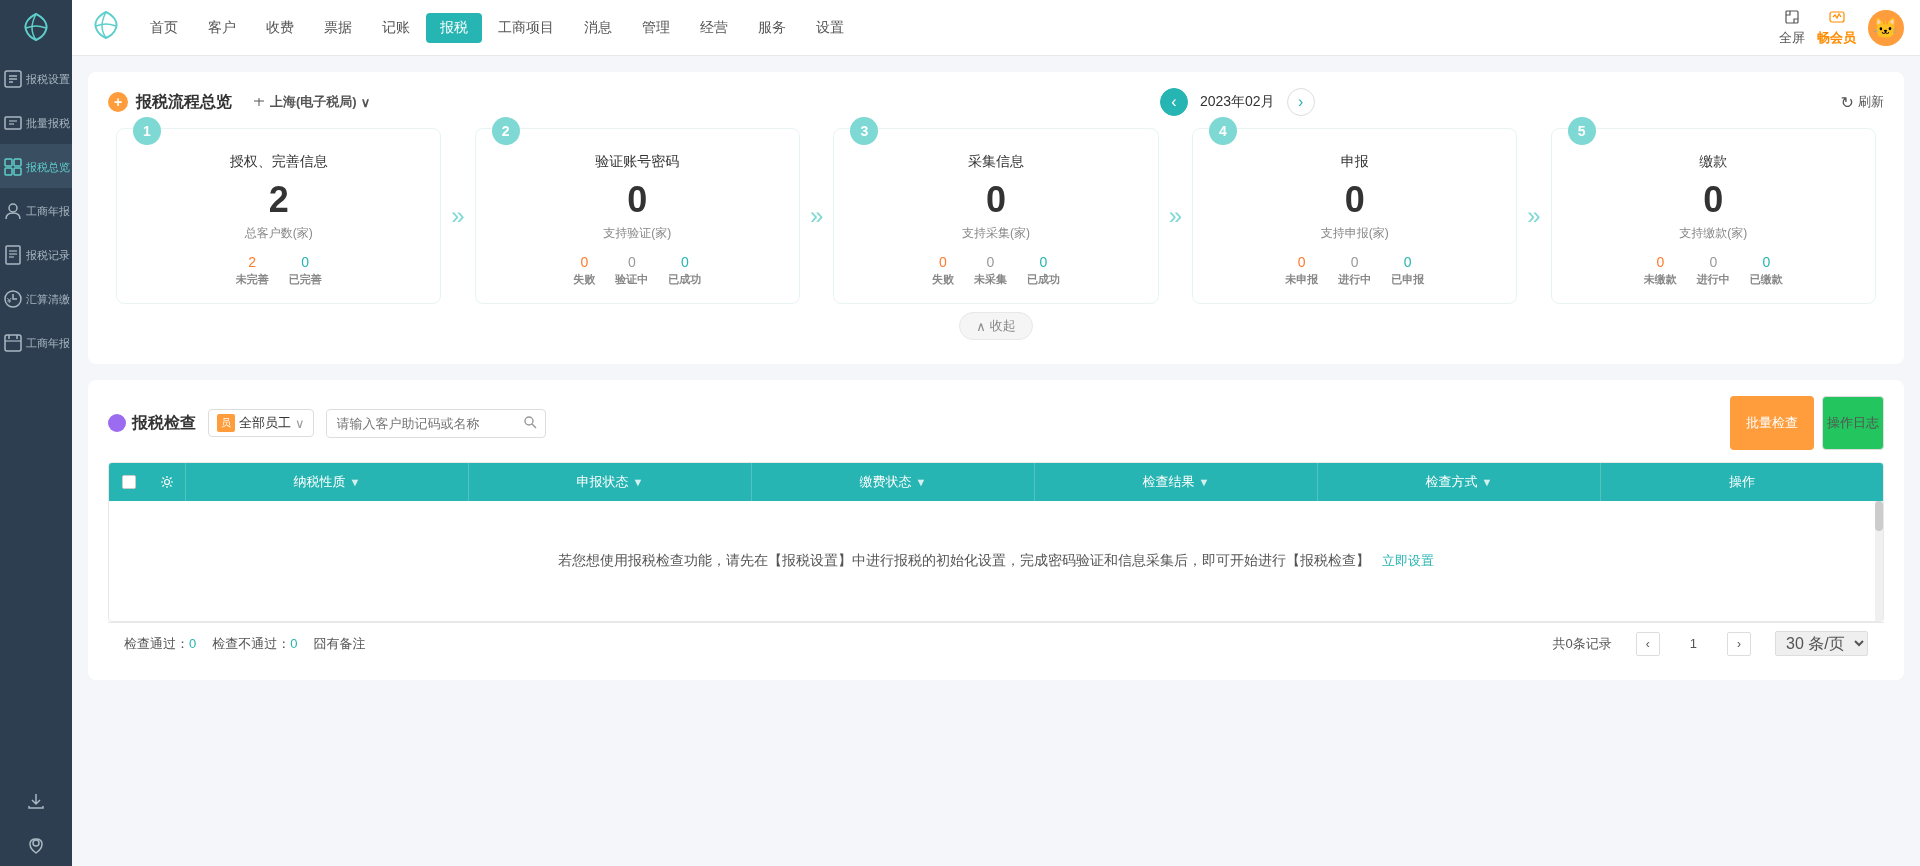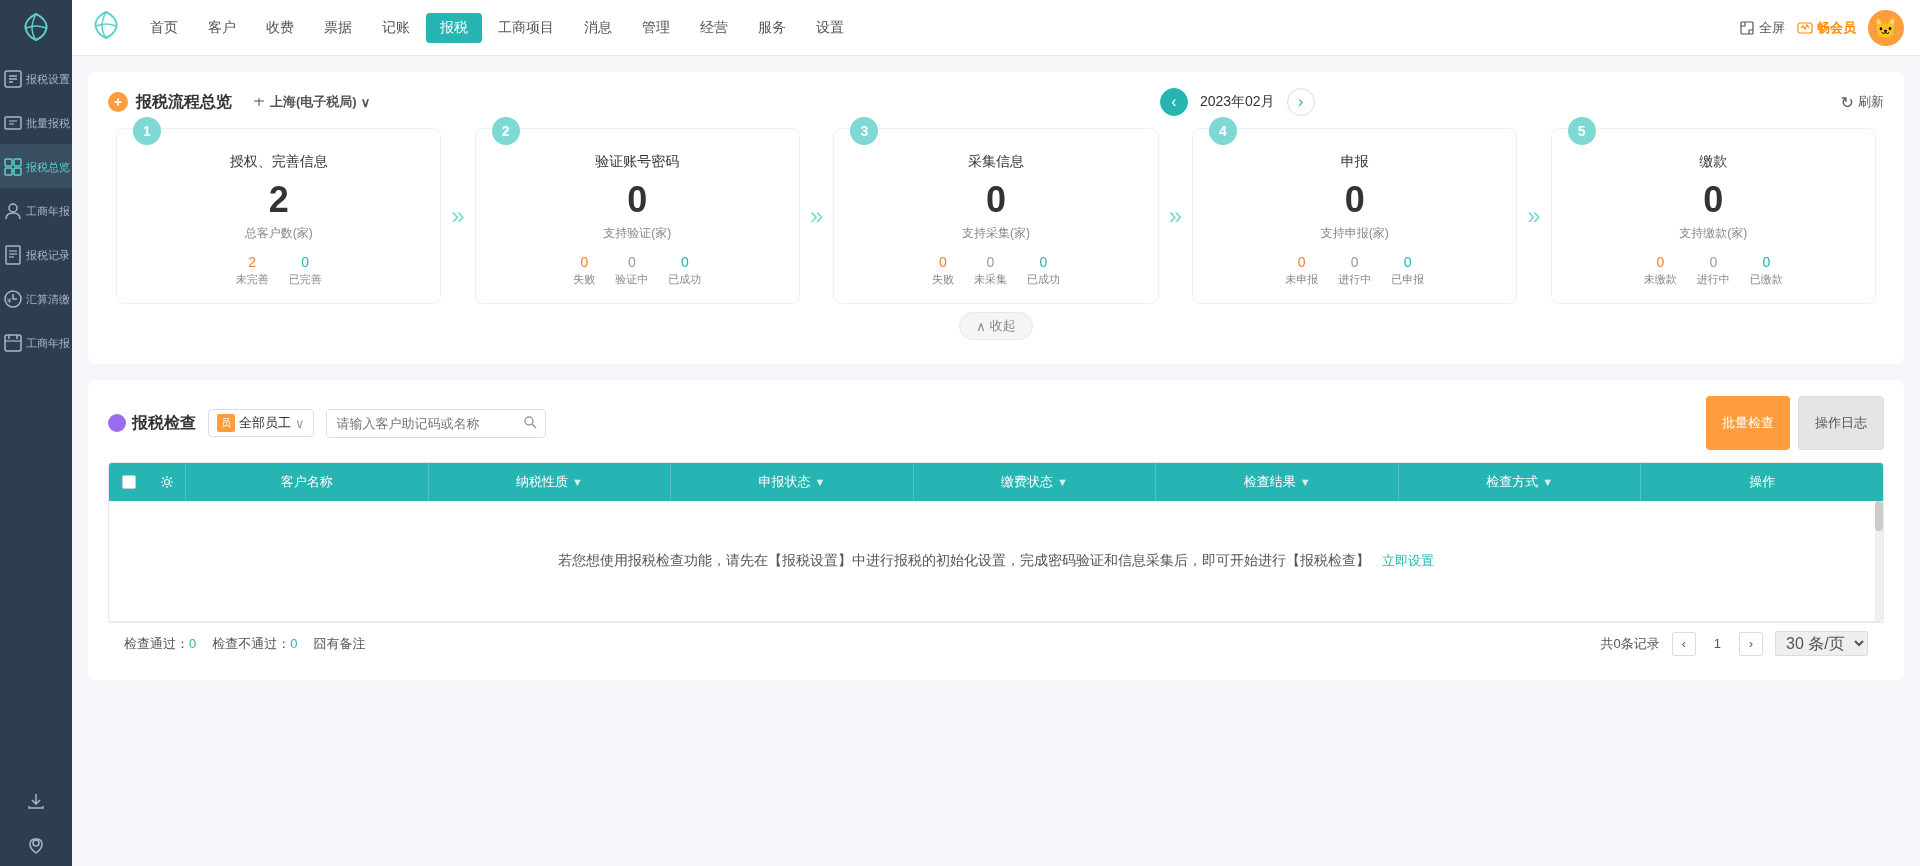--- a/index.html
+++ b/index.html
@@ -97,20 +97,21 @@
       gap: 12px;
       margin-left: auto;
     }
     .topnav-right-item {
       display: flex;
       align-items: center;
       gap: 4px;
       cursor: pointer;
       color: #555;
       font-size: 13px;
+      flex-direction: column;
     }
     .vip-badge {
       color: #ff8c00;
       font-weight: bold;
       font-size: 13px;
     }
     .avatar-icon {
       width: 36px;
       height: 36px;
       background: #ff9c3b;
@@ -251,21 +252,21 @@
     .step-stat {
       display: flex;
       flex-direction: column;
       align-items: center;
       gap: 2px;
     }
     .stat-num { font-size: 14px; }
     .stat-num.orange { color: #ff7b2c; }
     .stat-num.gray { color: #999; }
     .stat-num.teal { color: #26b5b2; }
-    .stat-label { font-size: 11px; color: #888; }
+    .stat-label { font-size: 11px; color: #888; font-weight: bold; }
 
     
     .collapse-bar {
       display: flex;
       justify-content: center;
       padding: 8px;
     }
     .collapse-btn {
       display: flex;
       align-items: center;
@@ -358,24 +359,24 @@
     .btn-orange {
       background: #ff9c3b;
       color: white;
       border: none;
       padding: 18px 16px;
       border-radius: 4px;
       cursor: pointer;
       font-size: 13px;
     }
     .btn-outline {
-      background: #e5e5e5;
+      background: #22c55e;
       color: #555;
       border: 1px solid #ddd;
-      padding: 6px 16px;
+      padding: 6px 4px;
       border-radius: 4px;
       cursor: pointer;
       font-size: 13px;
     }
 
     
     .table-container {
       border: 1px solid #e8e8e8;
       border-radius: 4px;
       overflow: hidden;
@@ -460,21 +461,21 @@
       background: #fff;
     }
     .footer-stat a, .footer-link {
       color: #26b5b2;
       cursor: pointer;
     }
     .footer-right {
       margin-left: auto;
       display: flex;
       align-items: center;
-      gap: 12px;
+      gap: 24px;
     }
     .page-btn {
       width: 24px;
       height: 24px;
       border: 1px solid #ddd;
       border-radius: 2px;
       display: flex;
       align-items: center;
       justify-content: center;
       cursor: pointer;
@@ -850,23 +851,20 @@
       <div class="table-container">
         <div class="table-header">
           <div class="th-checkbox">
             <div class="checkbox-square"></div>
           </div>
           <div class="th-gear">
             <svg width="16" height="16" viewBox="0 0 16 16" fill="none">
               <circle cx="8" cy="8" r="2.5" stroke="white" stroke-width="1.2"></circle>
               <path d="M8 2 L8 4 M8 12 L8 14 M2 8 L4 8 M12 8 L14 8 M3.5 3.5 L5 5 M11 11 L12.5 12.5 M3.5 12.5 L5 11 M11 5 L12.5 3.5" stroke="white" stroke-width="1.2"></path>
             </svg>
-          </div>
-          <div class="th-cell">
-            <span>客户名称</span>
           </div>
           <div class="th-cell">
             <span>纳税性质</span>
             <span class="filter-icon">▼</span>
           </div>
           <div class="th-cell">
             <span>申报状态</span>
             <span class="filter-icon">▼</span>
           </div>
           <div class="th-cell">

